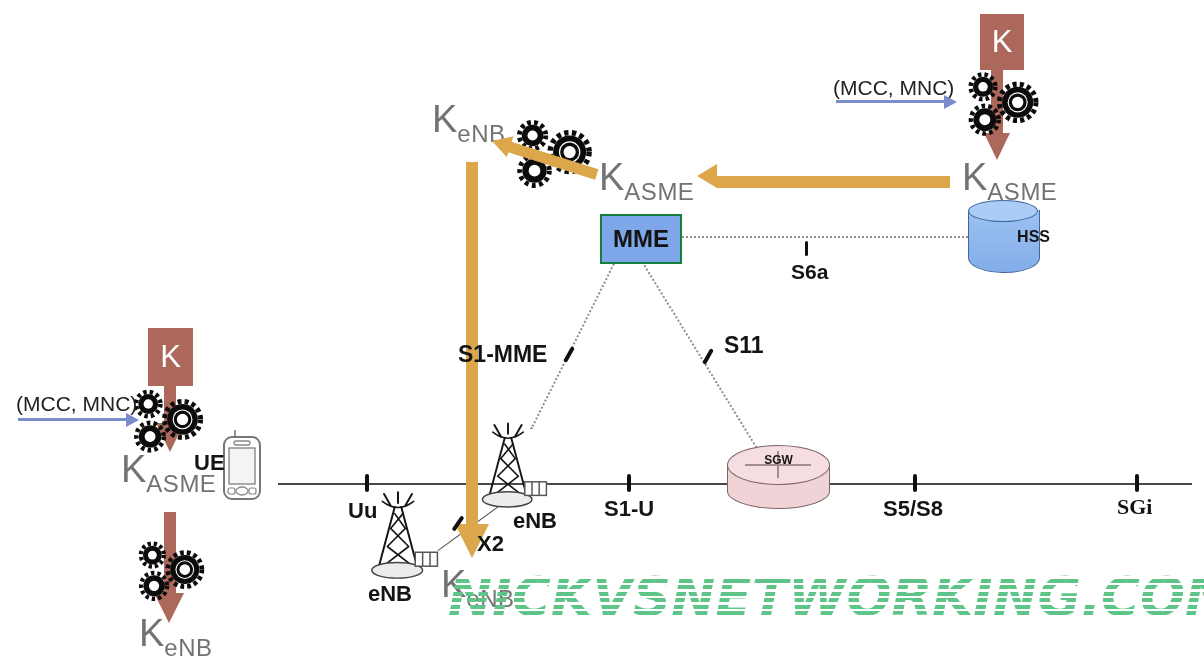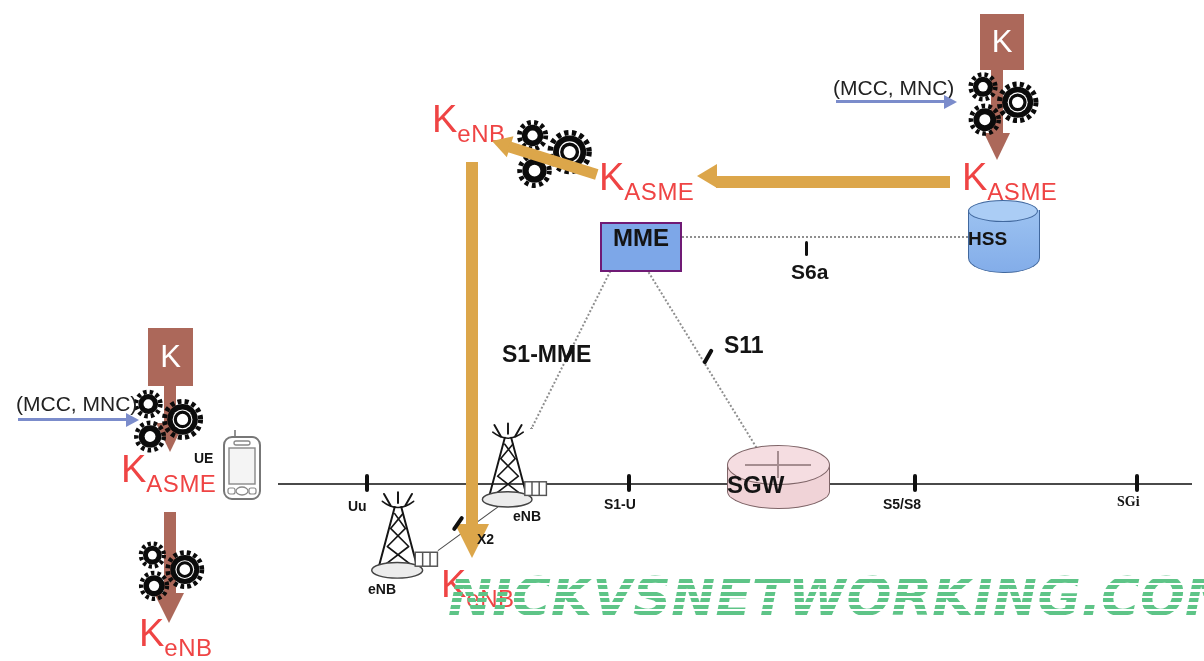--- a/index.html
+++ b/index.html
@@ -1,60 +1,60 @@
 <!DOCTYPE html>
 <html><head>
 <meta charset="utf-8">
 <style>
   html,body{margin:0;padding:0;background:#fff;}
   .stage{position:relative;width:1204px;height:661px;background:#ffffff;overflow:hidden;
          font-family:"Liberation Sans",sans-serif;}
   .abs{position:absolute;}
 
   
-  .iface{position:absolute;z-index:6;font-weight:700;font-size:14px;color:#141414;white-space:nowrap;}
+  .iface{position:absolute;z-index:6;font-weight:700;font-size:22px;color:#141414;white-space:nowrap;}
   .node-label{font-weight:700;color:#141414;white-space:nowrap;}
   .plain{position:absolute;font-size:21px;color:#222;white-space:nowrap;z-index:6;}
 
   
-  .klabel{position:absolute;color:#ef4444;line-height:1;white-space:nowrap;z-index:2;}
+  .klabel{position:absolute;color:#737373;line-height:1;white-space:nowrap;z-index:2;}
   .kbase{font-size:38px;}
   .ksub{font-size:24px;position:relative;top:10px;letter-spacing:.5px;}
 
   
   .kbox{position:absolute;background:#AC685A;color:#fff;font-size:31px;z-index:4;
         display:flex;align-items:center;justify-content:center;}
   .shaft-v{position:absolute;background:#AC685A;}
   .shaft-v.orange{background:#DCA64A;}
   .shaft-h{position:absolute;background:#DCA64A;}
   .ah{position:absolute;width:0;height:0;}
 
   
   .dotted{position:absolute;border-top:2px dotted #8f8f8f;height:0;z-index:1;}
   .solid-line{position:absolute;background:#4a4a4a;z-index:1;}
   .tick{position:absolute;background:#101010;border-radius:2px;z-index:6;}
 
   
-  .mme-box{position:absolute;left:600px;top:222px;width:78px;height:46px;background:#7DA7E8;
-           border:2px solid #701a75;z-index:4;display:flex;justify-content:center;
+  .mme-box{position:absolute;left:600px;top:214px;width:78px;height:46px;background:#7DA7E8;
+           border:2px solid #15803d;z-index:4;display:flex;align-items:center;justify-content:center;
            font-size:24px;}
   .cyl{position:absolute;z-index:4;}
   .hss-body{position:absolute;left:0;top:10px;width:70px;height:62px;background:linear-gradient(#9cc2f1,#83ade9);
             border:1.6px solid #41689e;border-top:none;border-radius:0 0 35px 35px/0 0 15px 15px;}
   .hss-top{position:absolute;left:0;top:0;width:70px;height:22px;background:#abcdf5;
            border:1.6px solid #41689e;border-radius:50%;box-sizing:border-box;}
-  .hss-label{position:absolute;left:0;top:28px;width:82px;text-align:left;font-size:19px;}
+  .hss-label{position:absolute;left:0;top:28px;width:82px;text-align:right;font-size:16px;}
   .gw-top{position:absolute;left:0;top:0;width:100%;height:40px;background:#F5DDE1;
           border:1.5px solid #7e6467;border-radius:50%;box-sizing:border-box;}
   .gw-body{position:absolute;left:0;top:20px;width:100%;height:44px;background:#F0D3D7;
            border:1.5px solid #7e6467;border-top:none;box-sizing:border-box;
            border-radius:0 0 52px 52px/0 0 18px 18px;}
   .gw-cross-h{position:absolute;top:19px;height:1.5px;background:#a58d90;}
   .gw-cross-v{position:absolute;top:6px;width:1.5px;height:27px;background:#a58d90;}
-  .gw-label{position:absolute;left:0;top:26px;width:100%;font-size:24px;}
+  .gw-label{position:absolute;left:0;top:8px;width:100%;text-align:center;font-size:12px;}
 
   .gearset{position:absolute;z-index:5;}
   .tower{position:absolute;z-index:4;}
   .phone{position:absolute;z-index:4;}
 
   
   .watermark{position:absolute;left:448px;top:566px;width:760px;height:84px;z-index:7;
              font-family:"DejaVu Sans",sans-serif;font-style:italic;font-weight:800;font-size:53px;
              white-space:nowrap;letter-spacing:0;
              background-image:repeating-linear-gradient(180deg,#5ec487 0 4px,rgba(255,255,255,0) 4px 6.5px);
@@ -204,21 +204,21 @@
   <div class="cyl" style="left:727px;top:445px;width:103px;height:66px;">
     <div class="gw-body"></div>
     <div class="gw-top"></div>
     <div class="gw-cross-h" style="left:18px;width:66px;"></div>
     <div class="gw-cross-v" style="left:50px;"></div>
     <div class="gw-label node-label">SGW</div>
   </div>
 
   <div class="iface" style="left:348px;top:498px;">Uu</div>
   <div class="iface" style="left:477px;top:531px;">X2</div>
-  <div class="iface" style="left:458px;top:341px;font-size:23px;margin-left:44px;">S1-MME</div>
+  <div class="iface" style="left:458px;top:341px;font-size:23px;">S1-MME</div>
   <div class="iface" style="left:604px;top:496px;">S1-U</div>
   <div class="iface" style="left:791px;top:260px;font-size:21px;">S6a</div>
   <div class="iface" style="left:724px;top:332px;font-size:23px;">S11</div>
   <div class="iface" style="left:883px;top:496px;">S5/S8</div>
   <div class="iface" style="left:1117px;top:494px;font-family:Liberation Serif, serif;">SGi</div>
 
   <div class="watermark">NICKVSNETWORKING.COM</div>
 
 </div>
 

